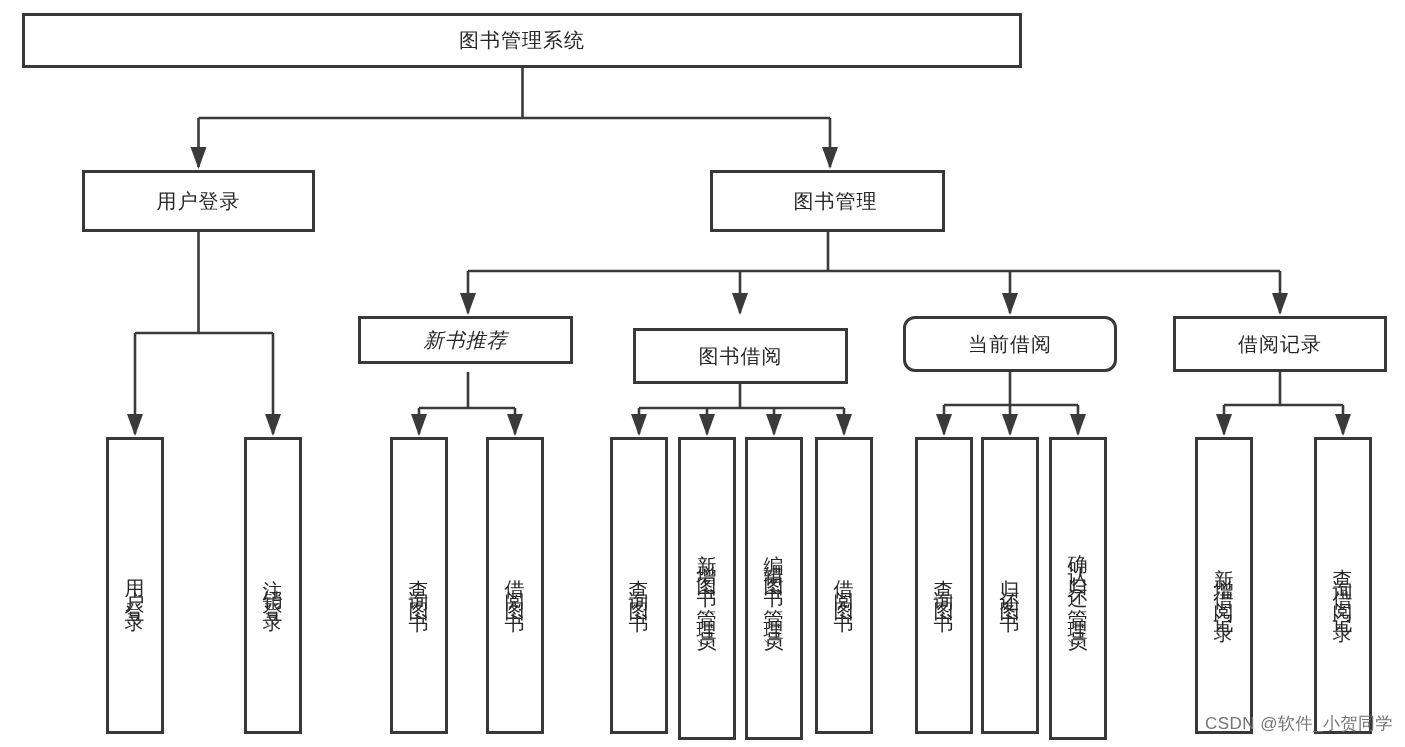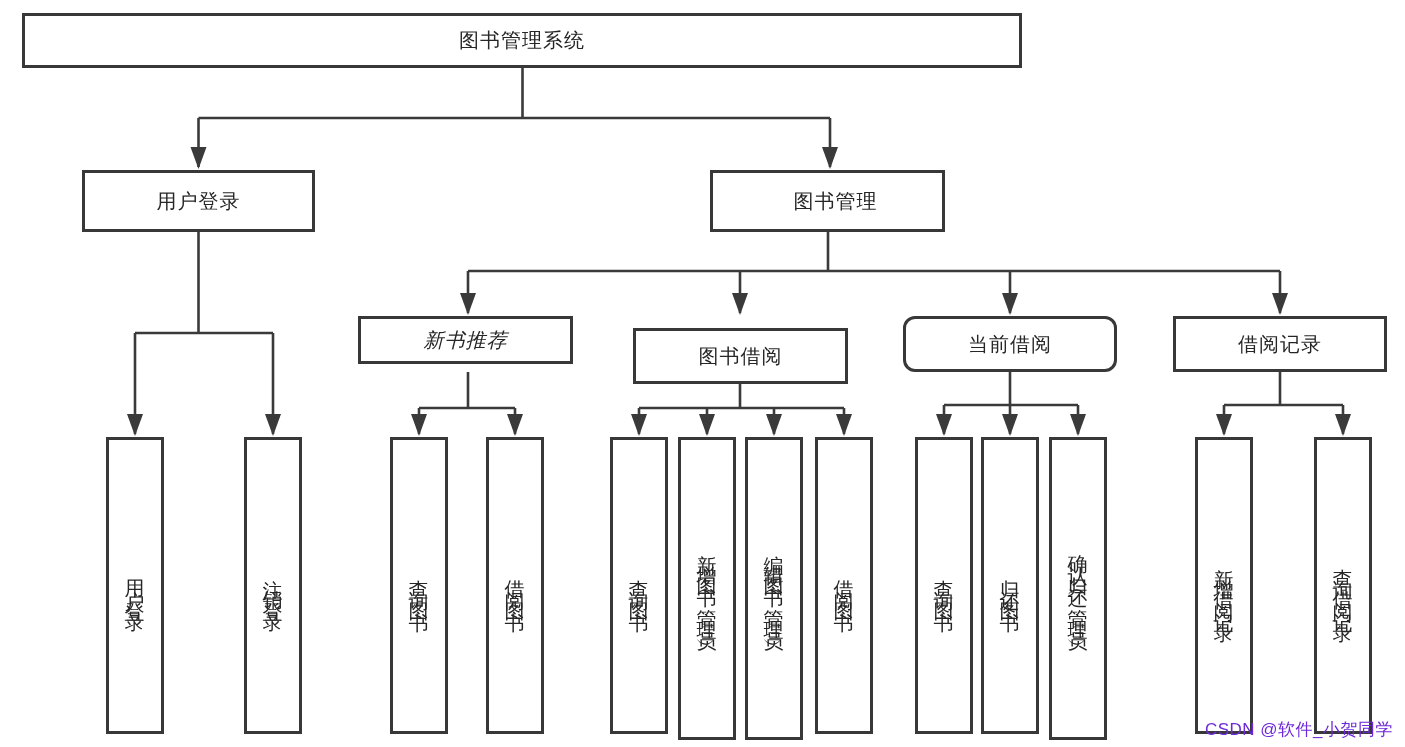--- a/index.html
+++ b/index.html
@@ -45,23 +45,23 @@
     writing-mode: vertical-rl;
     text-orientation: mixed;
     letter-spacing: 11px;
     line-height: 1;
     font-size: 20px;
   }
   .leaf.tall { height: 303px; }
   #watermark {
     position: absolute;
     right: 12px;
-    bottom: 6px;
+    bottom: 12px;
     font-size: 17px;
-    color: #6d28d9;
+    color: #737373;
     letter-spacing: 0.5px;
     z-index: 3;
     white-space: nowrap;
     margin-top: 32px;
   }
 </style>
 </head>
 <body>
 
 <div id="stage">

